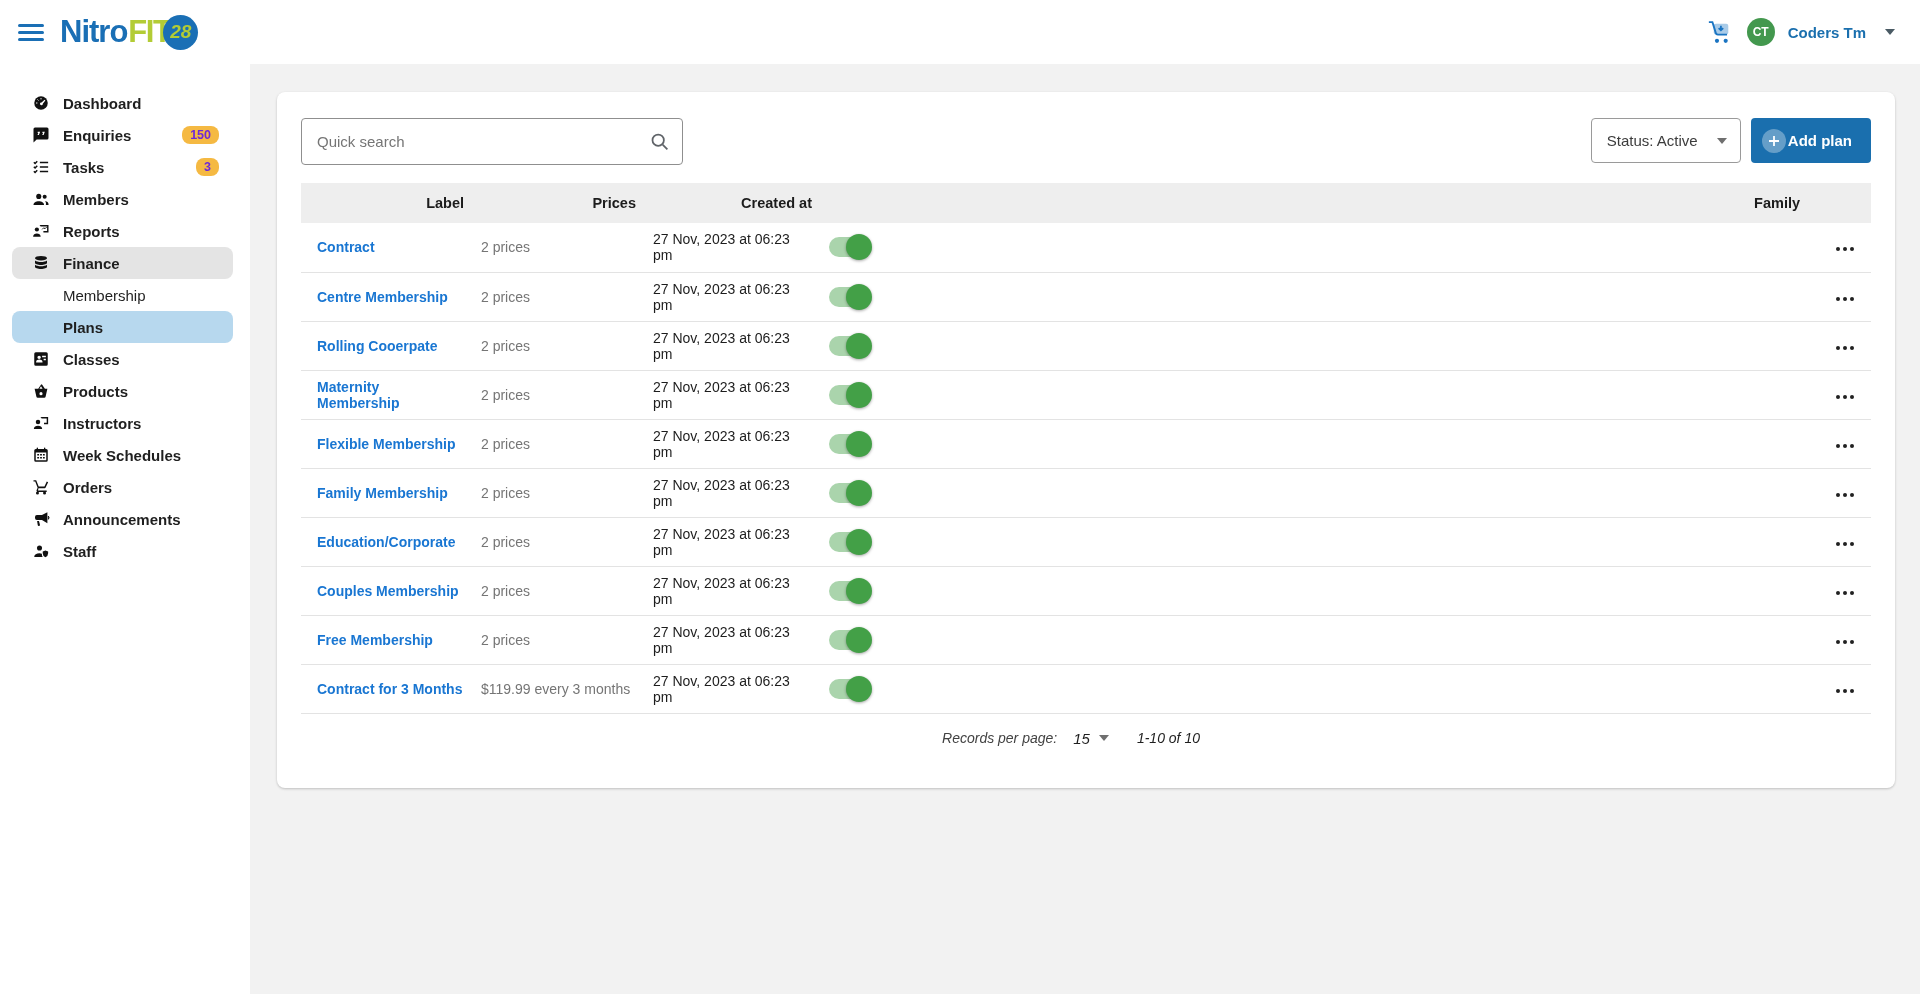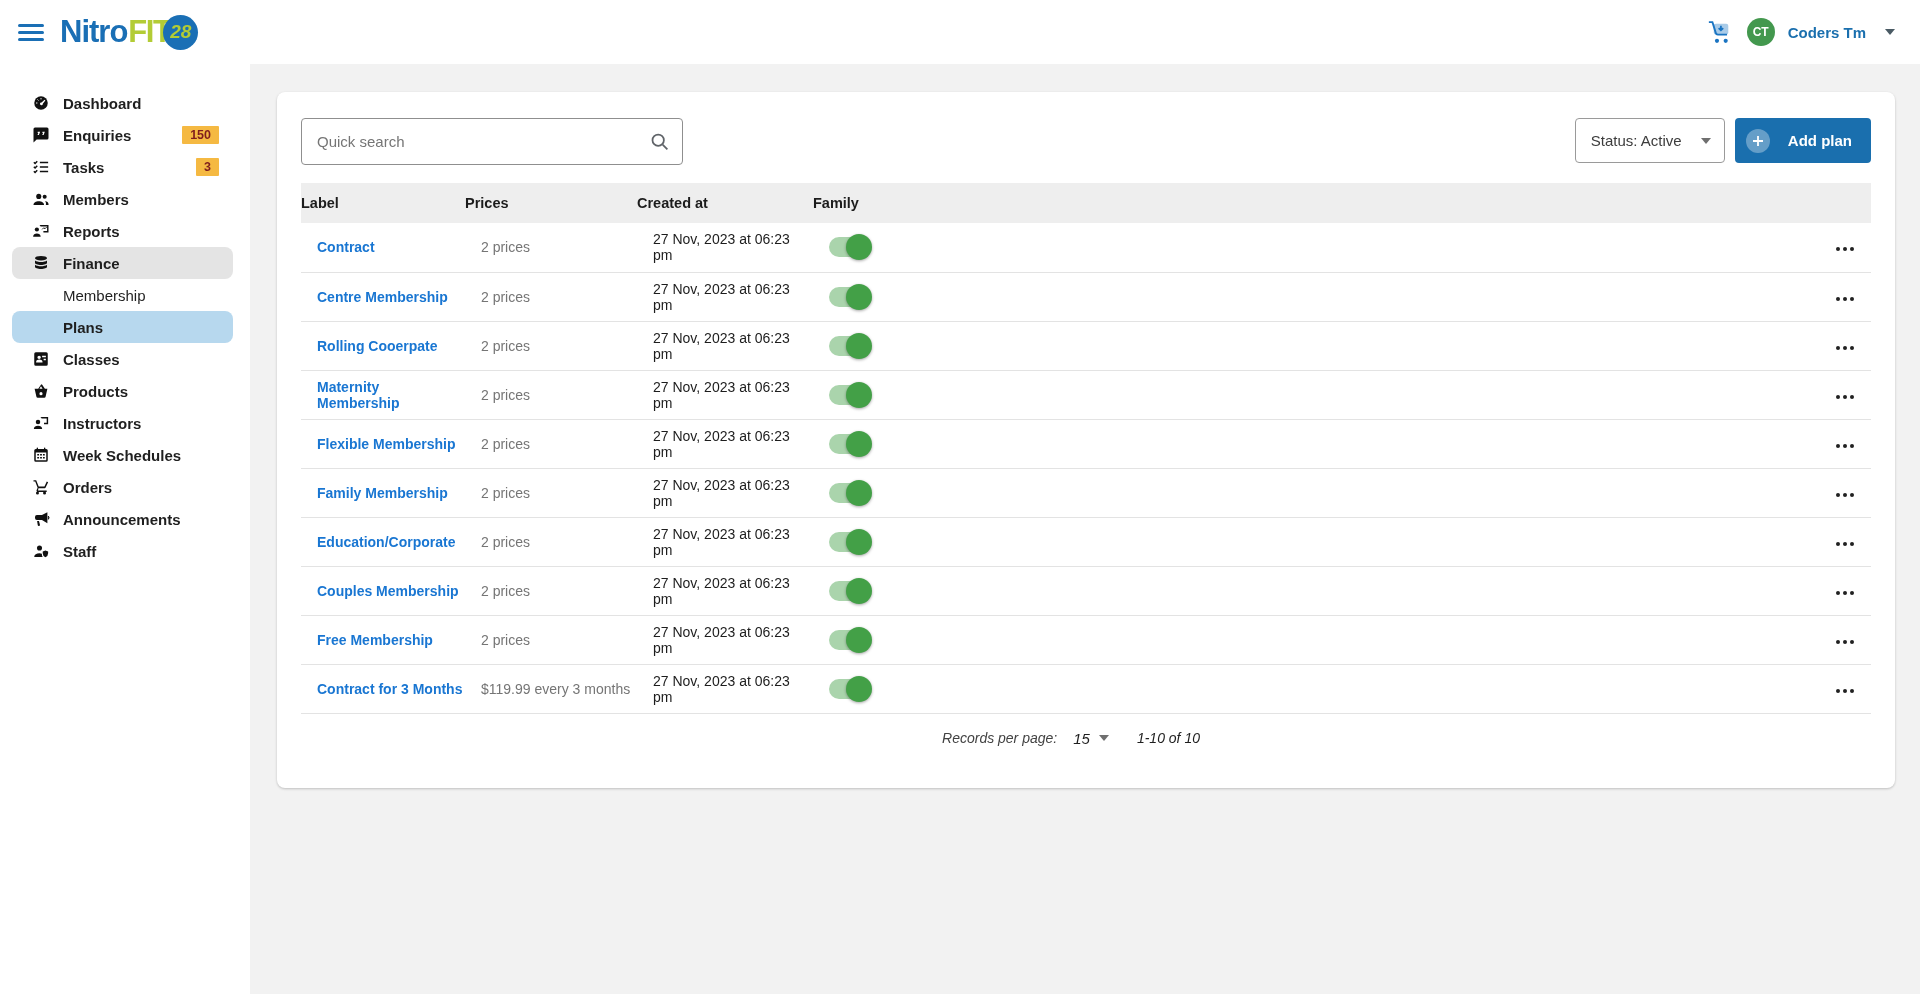--- a/index.html
+++ b/index.html
@@ -22,41 +22,41 @@
   .username { color:var(--button-blue,#1a6fae); font-weight:700; font-size:15px; }
   .caret { width:0; height:0; border-left:5px solid transparent; border-right:5px solid transparent; border-top:6px solid #4a5a64; margin-left:6px; cursor:pointer; }
   
   .body { display:flex; height:930px; }
   .sidebar { width:250px; background:#fff; padding-top:23px; position:relative; flex:0 0 250px; }
   .nav-item { height:32px; display:flex; align-items:center; gap:13px; padding:0 14px 0 20px; margin:0 17px 0 12px; border-radius:8px; font-size:15px; font-weight:600; color:#1f1f1f; cursor:pointer; }
   .nav-item .nicon { width:18px; height:18px; flex:0 0 18px; display:flex; align-items:center; justify-content:center; color:#111; }
   .nav-item.parent-active { background:var(--active-parent-bg,#e4e4e4); }
   .nav-item.child { padding-left:51px; font-weight:400; }
   .nav-item.child-active { background:var(--active-child-bg,#b7d8ee); font-weight:700; }
-  .badge { margin-left:auto; background:var(--badge-amber,#f5b942); color:#7f1d1d; border-radius:1px; font-size:12.5px; font-weight:700; padding:3px 8px; line-height:1; }
+  .badge { margin-left:auto; background:var(--badge-amber,#f5b942); color:#6d28d9; border-radius:8px; font-size:12.5px; font-weight:700; padding:3px 8px; line-height:1; }
   .sidebar-bottom { position:absolute; bottom:10px; left:0; right:0; }
   .version { color:#9e9e9e; font-size:14.5px; padding:10px 0 2px 30px; }
   
   .main { flex:1; background:var(--main-bg,#f2f2f2); padding:28px 25px 0 27px; }
   .card { background:#fff; border-radius:8px; height:696px; box-shadow:0 1px 3px rgba(0,0,0,.14), 0 1px 2px rgba(0,0,0,.08); padding:26px 24px 0; position:relative; }
   .toolbar { display:flex; justify-content:space-between; align-items:flex-start; }
   .search-box { position:relative; width:382px; }
   .search-box input { width:100%; height:47px; border:1px solid #8f8f8f; border-radius:4px; padding:0 46px 0 15px; font-size:15px; color:#3b82f6; font-family:inherit; background:#fff; }
   .search-box input::placeholder { color:#757575; }
   .search-ic { position:absolute; right:13px; top:13px; color:#5f6368; pointer-events:none; }
   .toolbar-right { display:flex; gap:10px; align-items:center; }
   .status-select { width:150px; height:45px; border:1px solid #9a9a9a; border-radius:4px; display:flex; align-items:center; justify-content:space-between; padding:0 13px 0 15px; font-size:15px; color:#3c3c3c; font-weight:500; cursor:pointer; background:#fff;text-align:right; }
   .sel-caret { width:0; height:0; border-left:5px solid transparent; border-right:5px solid transparent; border-top:6px solid #6f6f6f; }
-  .add-btn { height:45px; border:none; border-radius:4px; background:var(--button-blue,#1a6fae); color:#fff; font-size:15px; font-weight:700; font-family:inherit; display:flex; align-items:center; gap:18px; padding:0 19px 0 11px; cursor:pointer; }
+  .add-btn { height:45px; border:none; border-radius:4px; background:var(--button-blue,#1a6fae); color:#fff; font-size:15px; font-weight:700; font-family:inherit; display:flex; align-items:center; gap:2px; padding:0 19px 0 11px; cursor:pointer; }
   .plus-circle { width:24px; height:24px; border-radius:50%; background:rgba(255,255,255,.33); display:flex; align-items:center; justify-content:center; }
   
   table { width:100%; border-collapse:collapse; table-layout:fixed; margin-top:18px; }
   col.c-label { width:164px; } col.c-prices { width:172px; } col.c-date { width:176px; } col.c-actions { width:70px; }
   thead tr { background:var(--table-header-bg,#eeeeee); height:40px; }
-  th { text-align:left; padding-left:0; font-size:14.5px; font-weight:700; color:#1c1c1c; }
+  th { text-align:right; padding-left:0; font-size:14.5px; font-weight:700; color:#1c1c1c; }
   tbody tr { height:49px; border-bottom:1px solid #e3e3e3; }
   td { padding-left:16px; font-size:14px; }
   .plan-link { color:var(--link-blue,#1976d2); font-weight:600; text-decoration:none; cursor:pointer; }
   .prices-txt { color:#757575; }
   .date-txt { color:#1d1d1d; font-weight:500; }
   td.actions { text-align:right; padding-right:14px; }
   .dots { color:#212121; cursor:pointer; display:inline-block; padding:4px 2px; }
   
   .switch { position:relative; display:inline-block; width:43px; height:26px; vertical-align:middle; cursor:pointer; }
   .switch .track { position:absolute; left:0; top:3px; width:42px; height:20px; border-radius:10px; background:var(--toggle-green,#43a047); opacity:.45; }

